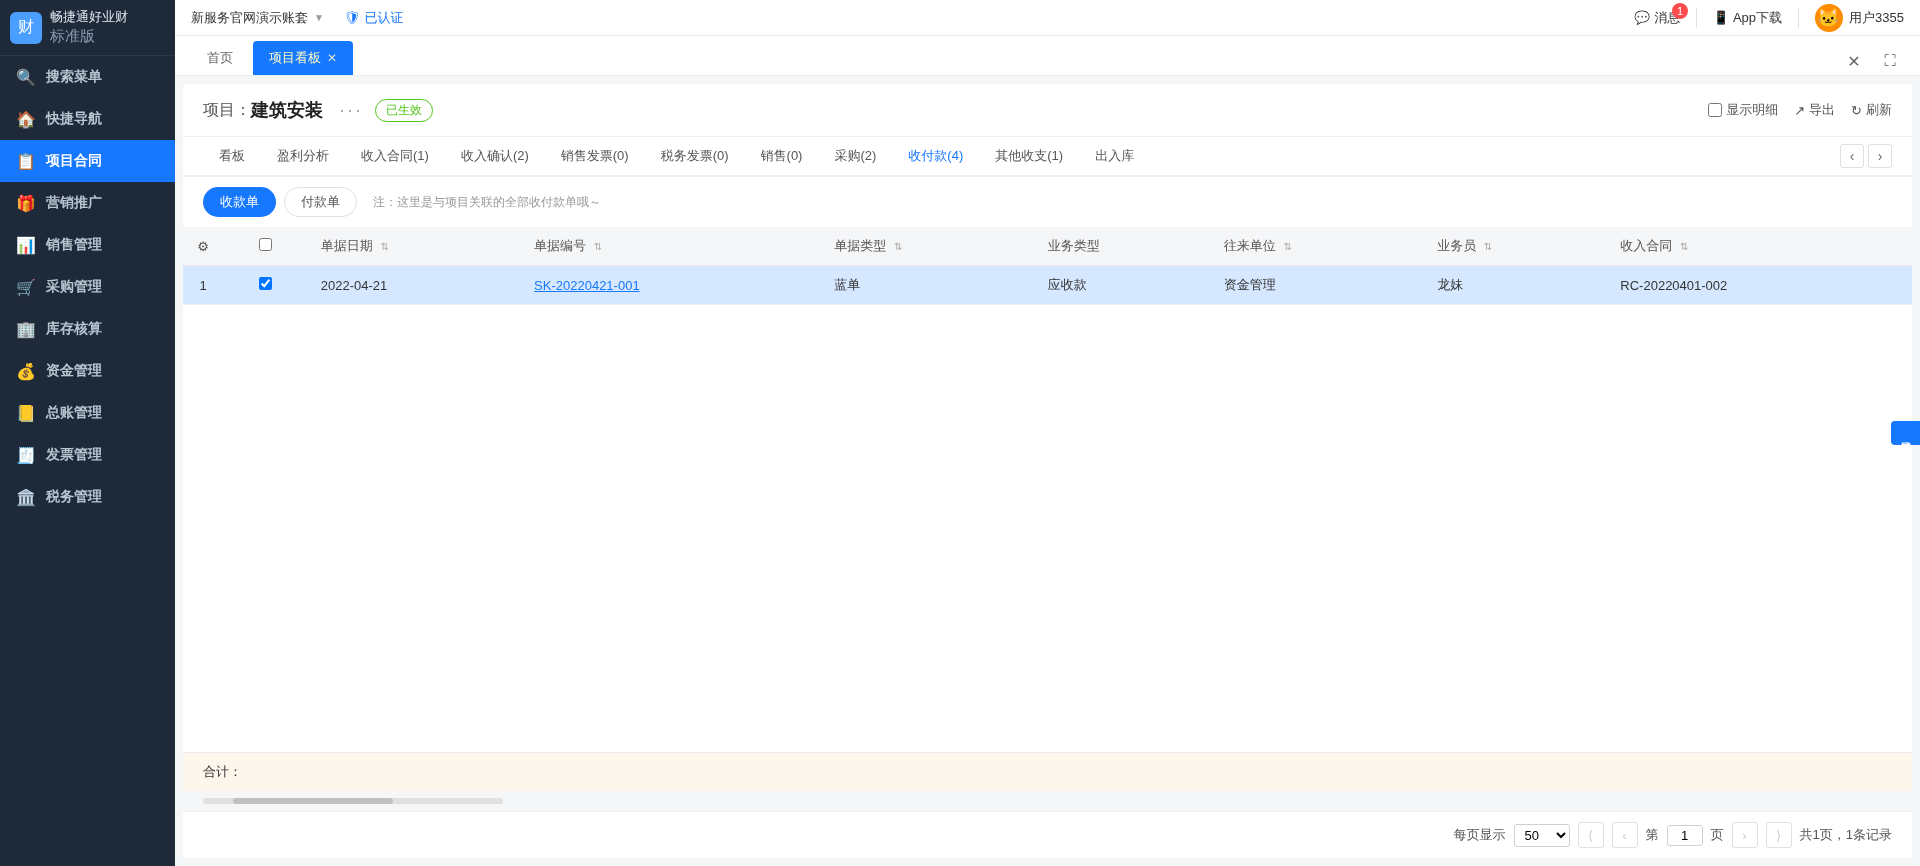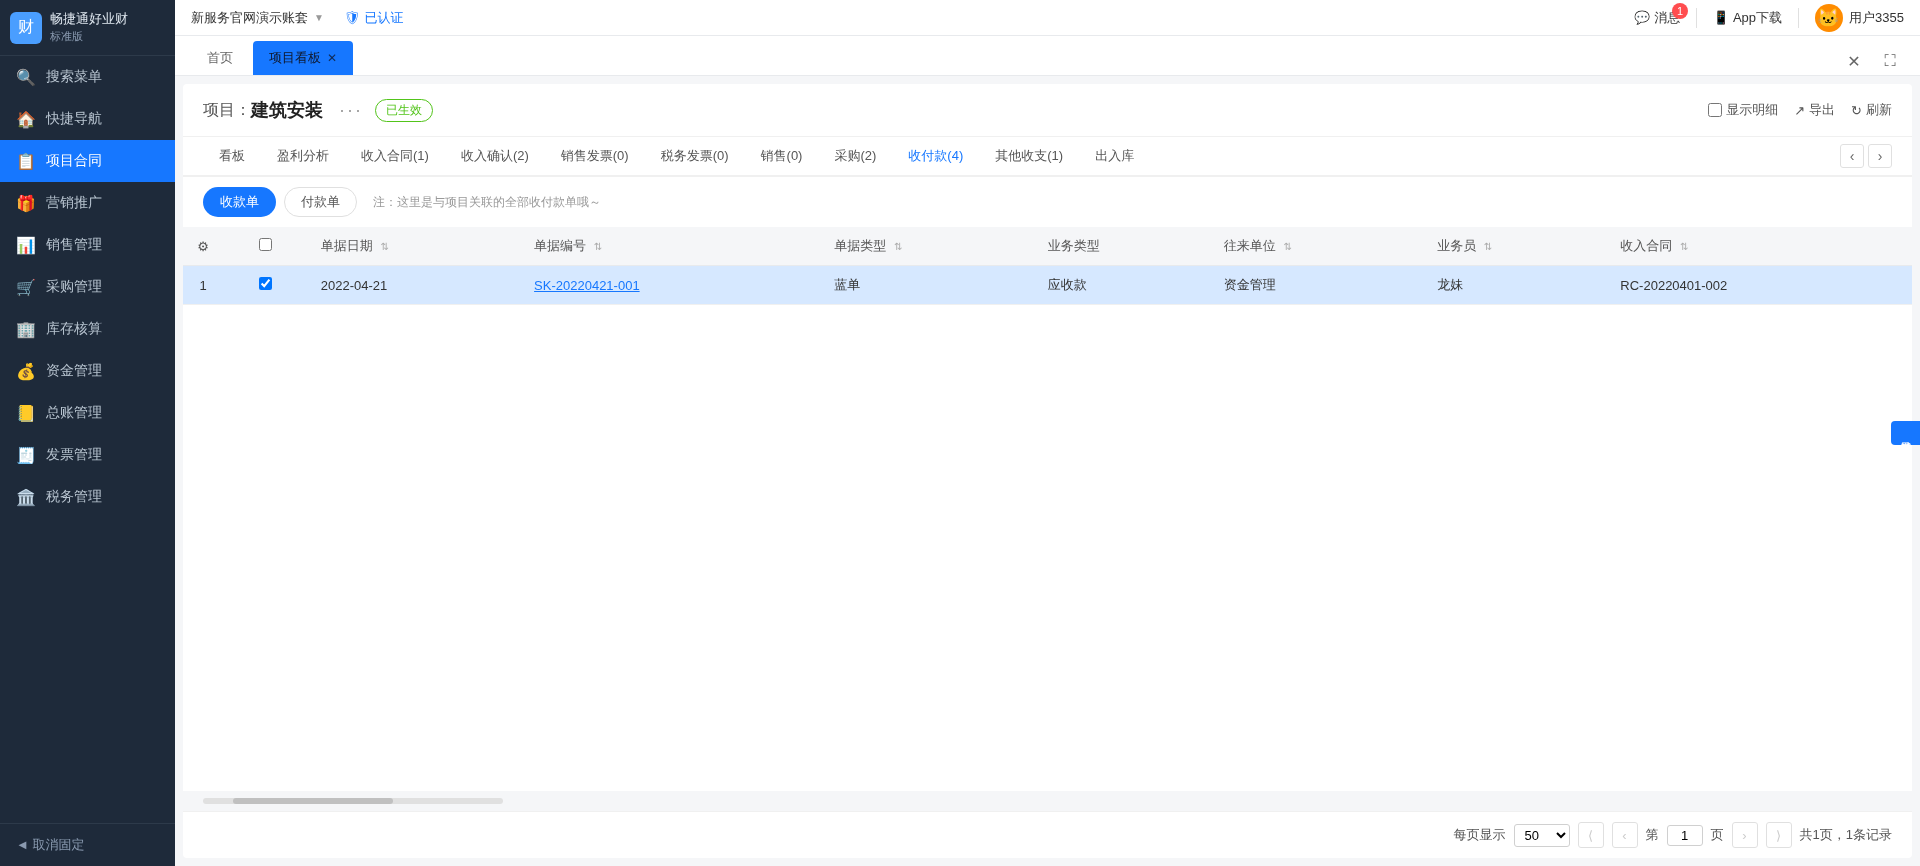--- a/index.html
+++ b/index.html
@@ -23,34 +23,34 @@
       height: 56px;
     }
     .sidebar-logo {
       width: 32px; height: 32px;
       background: #4a9eff;
       border-radius: 6px;
       display: flex; align-items: center; justify-content: center;
       color: white; font-size: 16px; margin-right: 8px; flex-shrink: 0;
     }
     .sidebar-title { font-size: 13px; color: #e0e8f0; line-height: 1.3; }
-    .sidebar-edition { font-size: 11px; color: #8a9ab0; margin-top: 2px; }
+    .sidebar-edition { font-size: 15px; color: #8a9ab0; margin-top: 2px; }
     .sidebar-scroll { flex: 1; overflow-y: auto; overflow-x: hidden; }
     .sidebar-scroll::-webkit-scrollbar { width: 4px; }
     .sidebar-scroll::-webkit-scrollbar-thumb { background: #3a4a5a; }
     .sidebar-item {
       display: flex; align-items: center;
       padding: 11px 16px;
       cursor: pointer;
       color: #b8c4d0;
       transition: background 0.15s;
     }
     .sidebar-item.active { background: #1677ff; color: white; }
     .sidebar-item-icon { width: 20px; height: 20px; margin-right: 10px; display: flex; align-items: center; justify-content: center; font-size: 16px; flex-shrink: 0; }
-    .sidebar-item-label { font-size: 14px; }
+    .sidebar-item-label { font-size: 14px; font-weight: bold; }
     .sidebar-footer {
       padding: 12px 16px;
       color: #8a9ab0;
       font-size: 13px;
       display: flex; align-items: center; cursor: pointer;
       border-top: 1px solid #2d3a4a;
     }
 
     
     .main-area {
@@ -98,21 +98,21 @@
     }
     .tab {
       padding: 6px 16px;
       font-size: 13px;
       cursor: pointer;
       color: #666;
       border-radius: 4px 4px 0 0;
       display: flex; align-items: center; gap: 6px;
       height: 34px;
     }
-    .tab.active { background: #1677ff; color: #0f172a; }
+    .tab.active { background: #1677ff; color: #fef9c3; }
     .tab-close { font-size: 12px; opacity: 0.8; }
     .tabbar-actions { margin-left: auto; display: flex; align-items: center; gap: 8px; }
     .tabbar-action-btn { width: 28px; height: 28px; display: flex; align-items: center; justify-content: center; cursor: pointer; color: #666; font-size: 16px; }
 
     
     .content {
       flex: 1;
       overflow: hidden;
       display: flex;
       flex-direction: column;
@@ -355,23 +355,20 @@
       <span class="sidebar-item-label">总账管理</span>
     </div>
     <div class="sidebar-item">
       <div class="sidebar-item-icon">🧾</div>
       <span class="sidebar-item-label">发票管理</span>
     </div>
     <div class="sidebar-item">
       <div class="sidebar-item-icon">🏛️</div>
       <span class="sidebar-item-label">税务管理</span>
     </div>
-  </div>
-  <div class="sidebar-footer">
-    <span>◄ 取消固定</span>
   </div>
 </div>
 
 <div class="main-area">
 
   <div class="topbar">
     <div class="topbar-left">
       <div class="topbar-account">
         <span class="topbar-account-name">新服务官网演示账套</span>
         <span class="topbar-account-arrow">▼</span>
@@ -517,20 +514,23 @@
             <td>蓝单</td>
             <td>应收款</td>
             <td>资金管理</td>
             <td>龙妹</td>
             <td>RC-20220401-002</td>
           </tr>
         </tbody>
       </table>
     </div>
 
+    <div class="total-row">
+      <span>合计：</span>
+    </div>
 
     <div class="scrollbar-area">
       <div class="scrollbar-track">
         <div class="scrollbar-thumb"></div>
       </div>
     </div>
 
     <div class="pagination">
       <span>每页显示</span>
       <select class="page-size-select">

